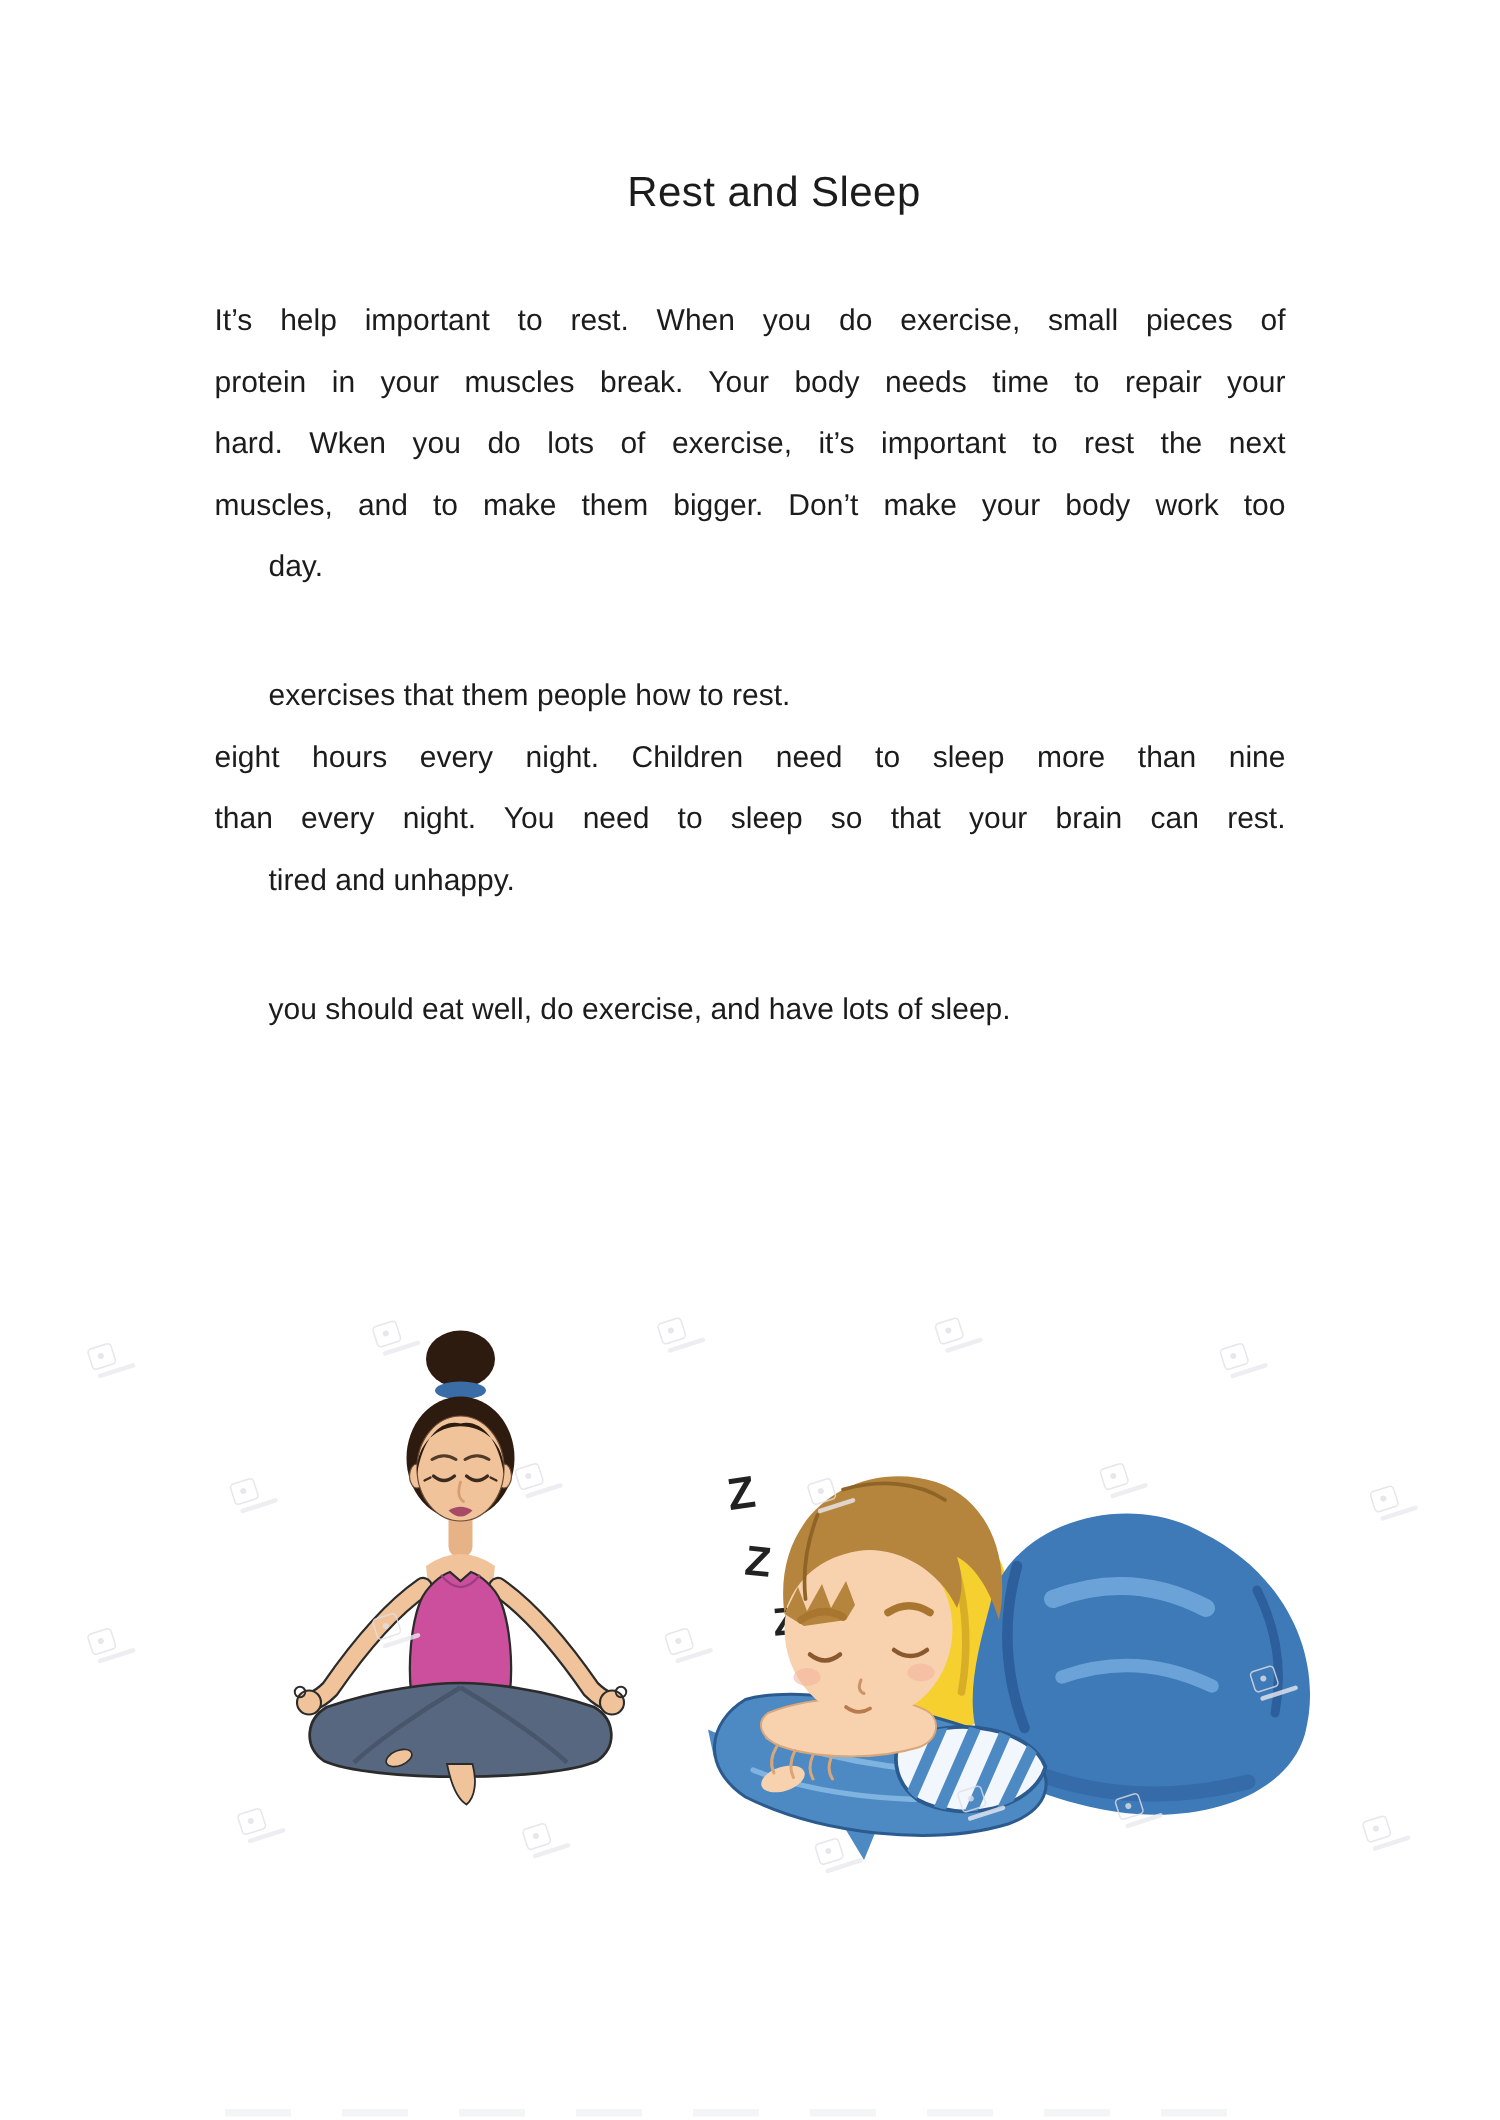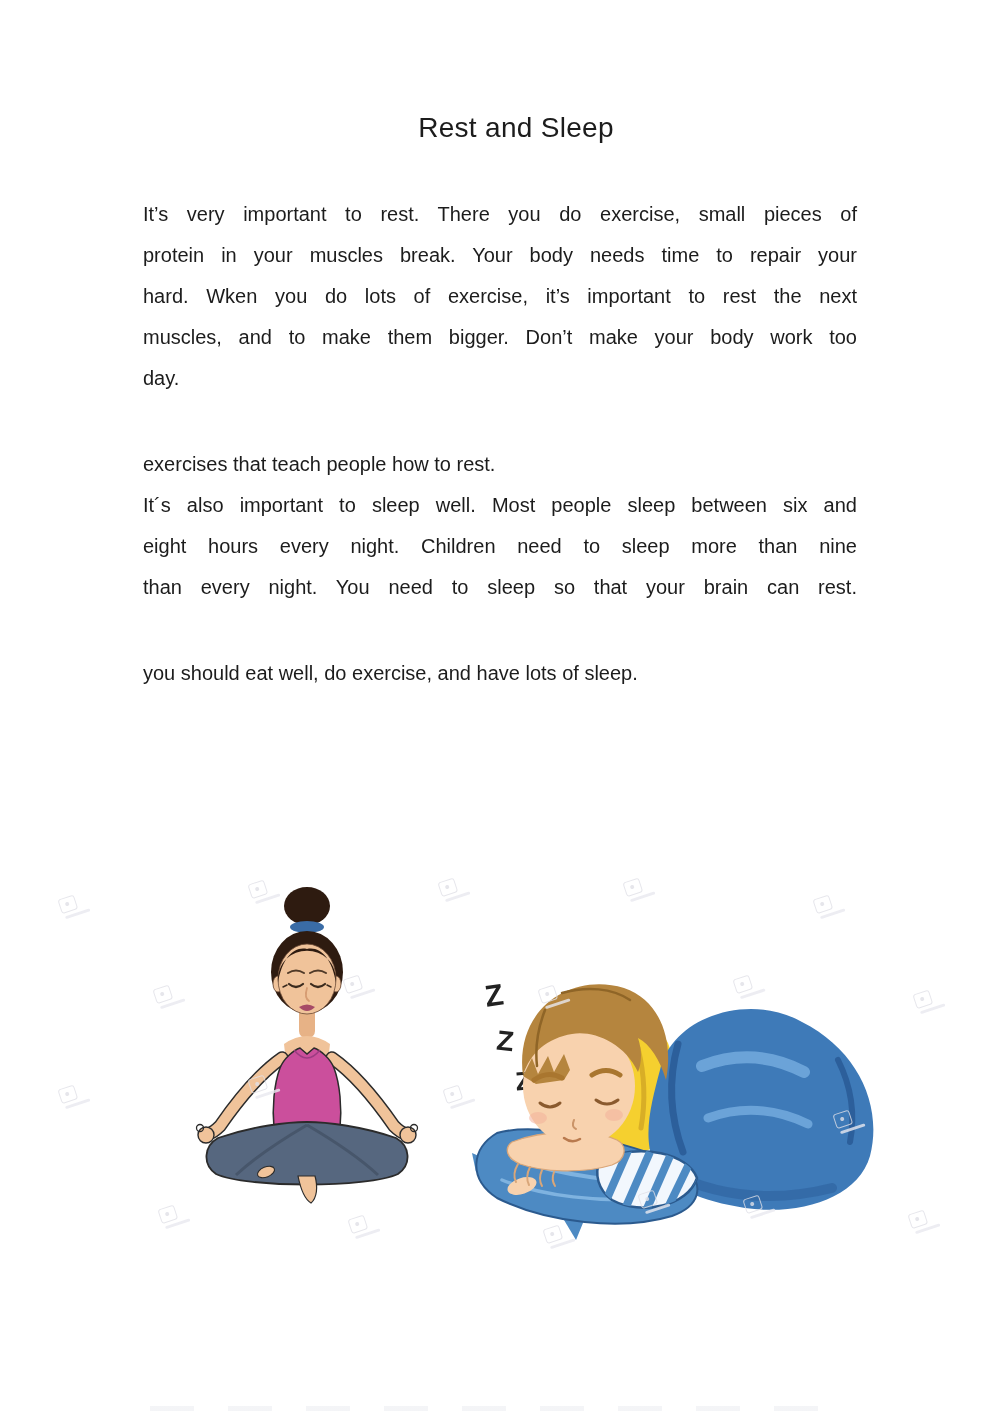--- a/index.html
+++ b/index.html
@@ -25,21 +25,21 @@
     font-size:20px;line-height:41px;
   }
   .paragraph{margin:0 0 0 0;}
   .paragraph.gap-after{margin-bottom:45px;}
   .line{
     text-align:justify;
     text-align-last:justify;
     white-space:normal;
     height:41px;overflow:visible;
   }
-  .line.final{text-align-last:left;}
+  .line.final{text-align-last:left;margin-left:36px;}
 
   
   .art{position:absolute;}
   .art-yoga{left:158px;top:876px;width:300px;height:340px;}
   .art-sleep{left:452px;top:948px;width:455px;height:300px;}
   .art svg{display:block;width:100%;height:100%;}
 
   .zzz{
     font-family:"Liberation Sans", sans-serif;
     font-weight:700;
@@ -79,33 +79,33 @@
 </style>
 </head>
 <body style="--text: #1c1c1c; --top-pink: #cb4f9c; --pants-blue: #56677f; --woman-hair: #2e1b10; --hairband-blue: #3a6ca6; --skin: #f0c39a; --lips-red: #a64a66; --boy-hair: #b5853e; --boy-skin: #f8d2ae; --shirt-yellow: #f5d02f; --blanket-blue: #3e7ab8; --blanket-shade: #2c5f9b; --blanket-light: #6ba3d8; --pillow-blue: #4d8ac3; --pillow-outline: #2b5a8e; --zzz: #222222;">
 
 <div class="page">
 
   <h1 class="title">Rest and Sleep</h1>
 
   <div class="content">
       <div class="paragraph gap-after">
-        <div class="line">It’s very important to rest. There you do exercise, small pieces of</div>
+        <div class="line">It’s help important to rest. When you do exercise, small pieces of</div>
         <div class="line">protein in your muscles break. Your body needs time to repair your</div>
         <div class="line">hard. Wken you do lots of exercise, it’s important to rest the next</div>
         <div class="line">muscles, and to make them bigger. Don’t make your body work too</div>
         <div class="line final">day.</div>
       </div>
       <div class="paragraph">
-        <div class="line final">exercises that teach people how to rest.</div>
+        <div class="line final">exercises that them people how to rest.</div>
       </div>
       <div class="paragraph gap-after">
-        <div class="line">It´s also important to sleep well. Most people sleep between six and</div>
         <div class="line">eight hours every night. Children need to sleep more than nine</div>
         <div class="line">than every night. You need to sleep so that your brain can rest.</div>
+        <div class="line final">tired and unhappy.</div>
       </div>
       <div class="paragraph">
         <div class="line final">you should eat well, do exercise, and have lots of sleep.</div>
       </div>
     </div>
 
   <div class="art art-yoga" role="img" aria-label="Cartoon woman with a hair bun meditating cross-legged in lotus pose, pink tank top and blue-grey capri pants">
     <svg viewBox="0 0 300 340" xmlns="http://www.w3.org/2000/svg">
 
       <g>

